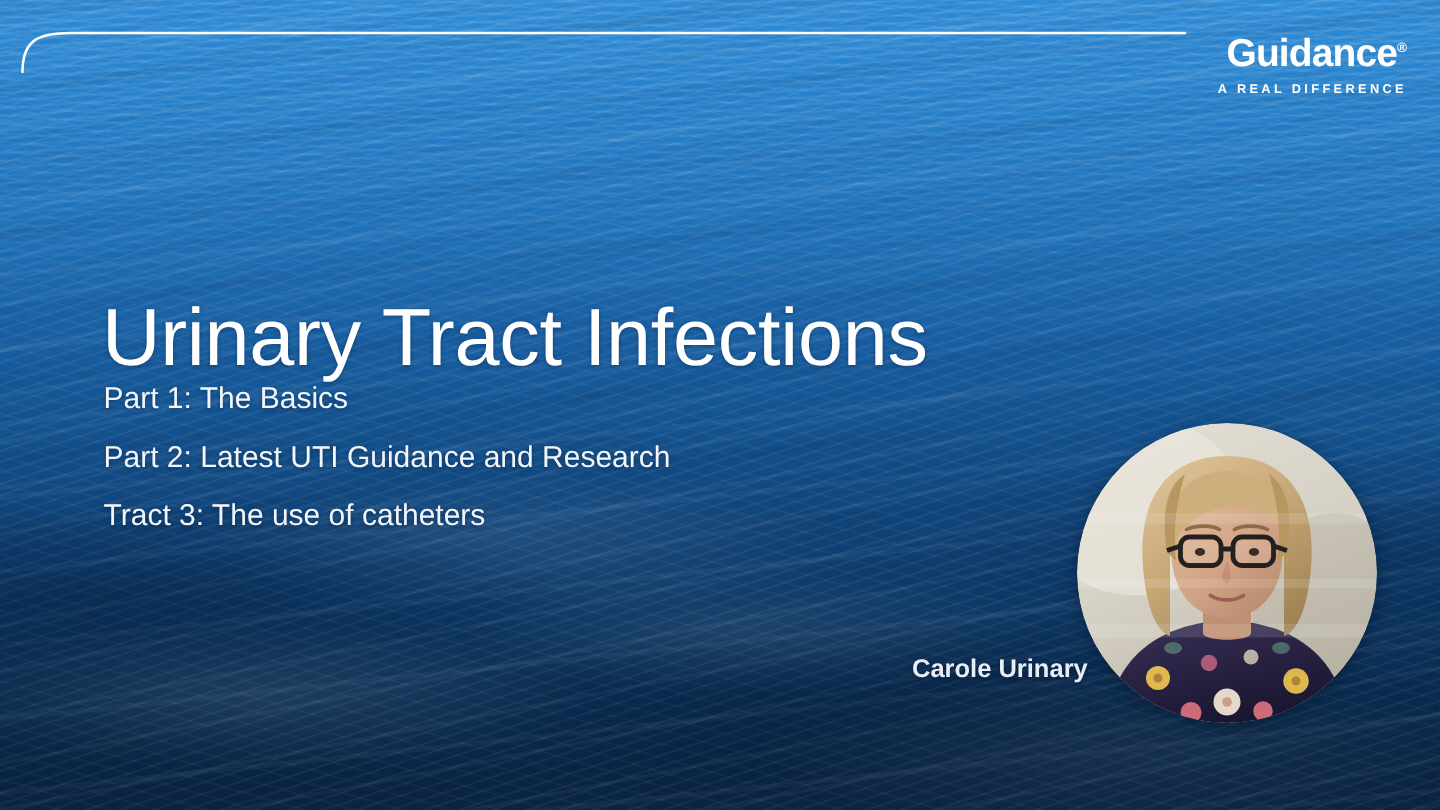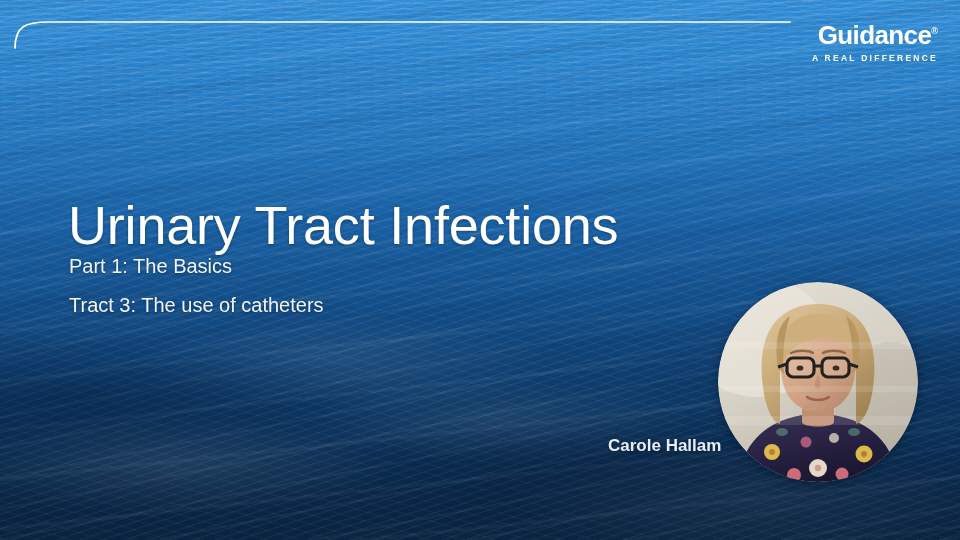--- a/index.html
+++ b/index.html
@@ -217,24 +217,25 @@
 
   <div class="logo">
     <div class="logo-word"><span>Guidance</span><span class="logo-reg">®</span></div>
     <div class="logo-tag">A REAL DIFFERENCE</div>
   </div>
 
   <div class="title">Urinary Tract Infections</div>
 
   <div class="subtitle-list">
     <div class="subtitle">Part 1: The Basics</div>
+    <div class="subtitle">Part 2: Latest UTI Guidance and Research</div>
     <div class="subtitle">Tract 3: The use of catheters</div>
   </div>
 
-  <div class="presenter">Carole Hallam</div>
+  <div class="presenter">Carole Urinary</div>
 
   <div class="portrait">
     <svg viewBox="0 0 200 200">
       <defs>
         <clipPath id="circ">
             <circle cx="100" cy="100" r="100"></circle>
           </clipPath>
         <linearGradient id="bg" x1="0" y1="0" x2="0.4" y2="1">
           <stop offset="0%" stop-color="#e4e0d6"></stop>
           <stop offset="55%" stop-color="#d6d1c5"></stop>

